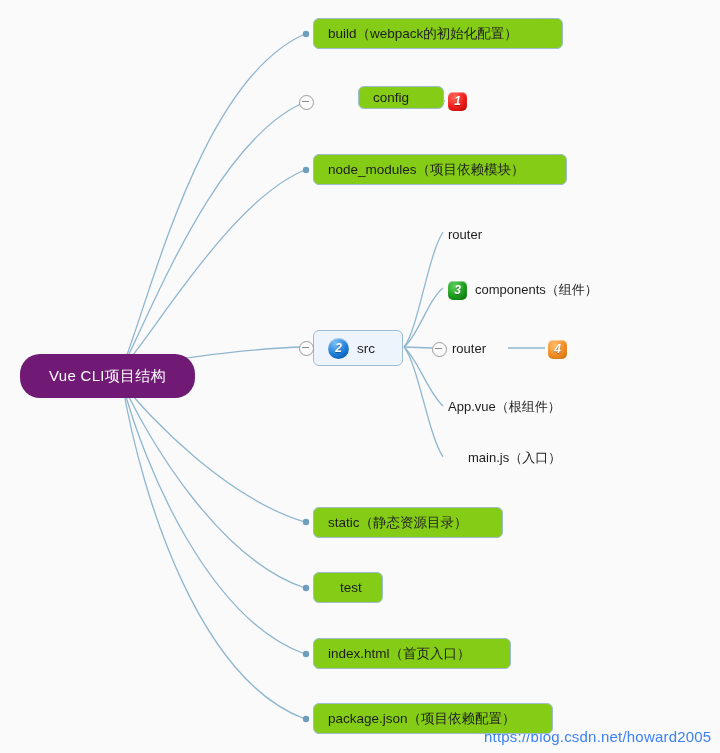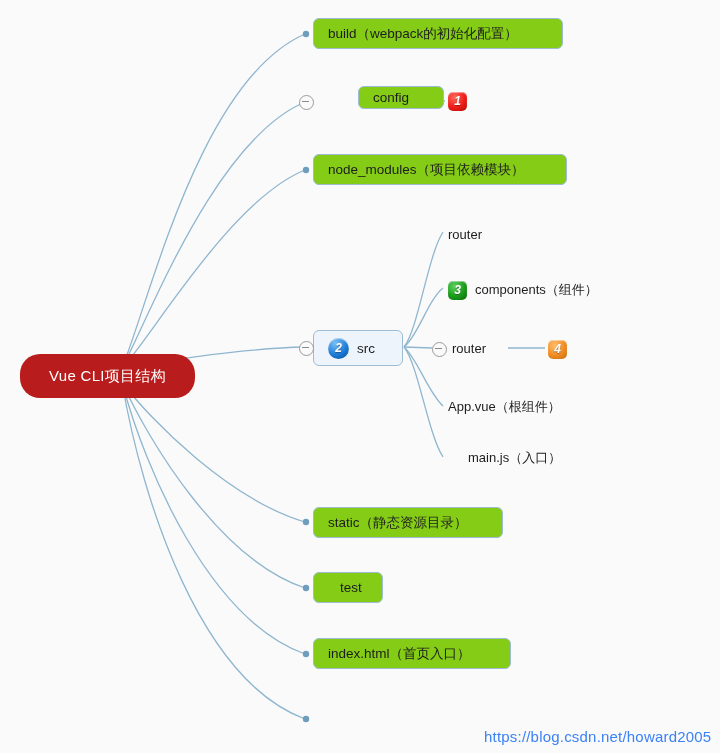--- a/index.html
+++ b/index.html
@@ -20,21 +20,21 @@
     left: 0;
     top: 0;
     width: 720px;
     height: 753px;
   }
 
   
   .root-node {
     position: absolute;
     box-sizing: border-box;
-    background: #b91c1c;
+    background: #701a75;
     border-radius: 20px;
     color: #ffffff;
     font-size: 15px;
     display: flex;
     align-items: center;
     justify-content: center;
     letter-spacing: .3px;
     z-index: 6;
   }
 
@@ -240,16 +240,19 @@
   </div>
 
   <div class="node-box" style="left:313px; top:572px; width:70px; height:31px;padding-left:26px;">
     <span>test</span>
   </div>
 
   <div class="node-box" style="left:313px; top:638px; width:198px; height:31px;">
     <span>index.html（首页入口）</span>
   </div>
 
+  <div class="node-box" style="left:313px; top:703px; width:240px; height:31px;">
+    <span>package.json（项目依赖配置）</span>
+  </div>
 
   <div class="watermark" style="left:484px; top:728px;">https://blog.csdn.net/howard2005</div>
 
 </div>
 
 </body></html>

